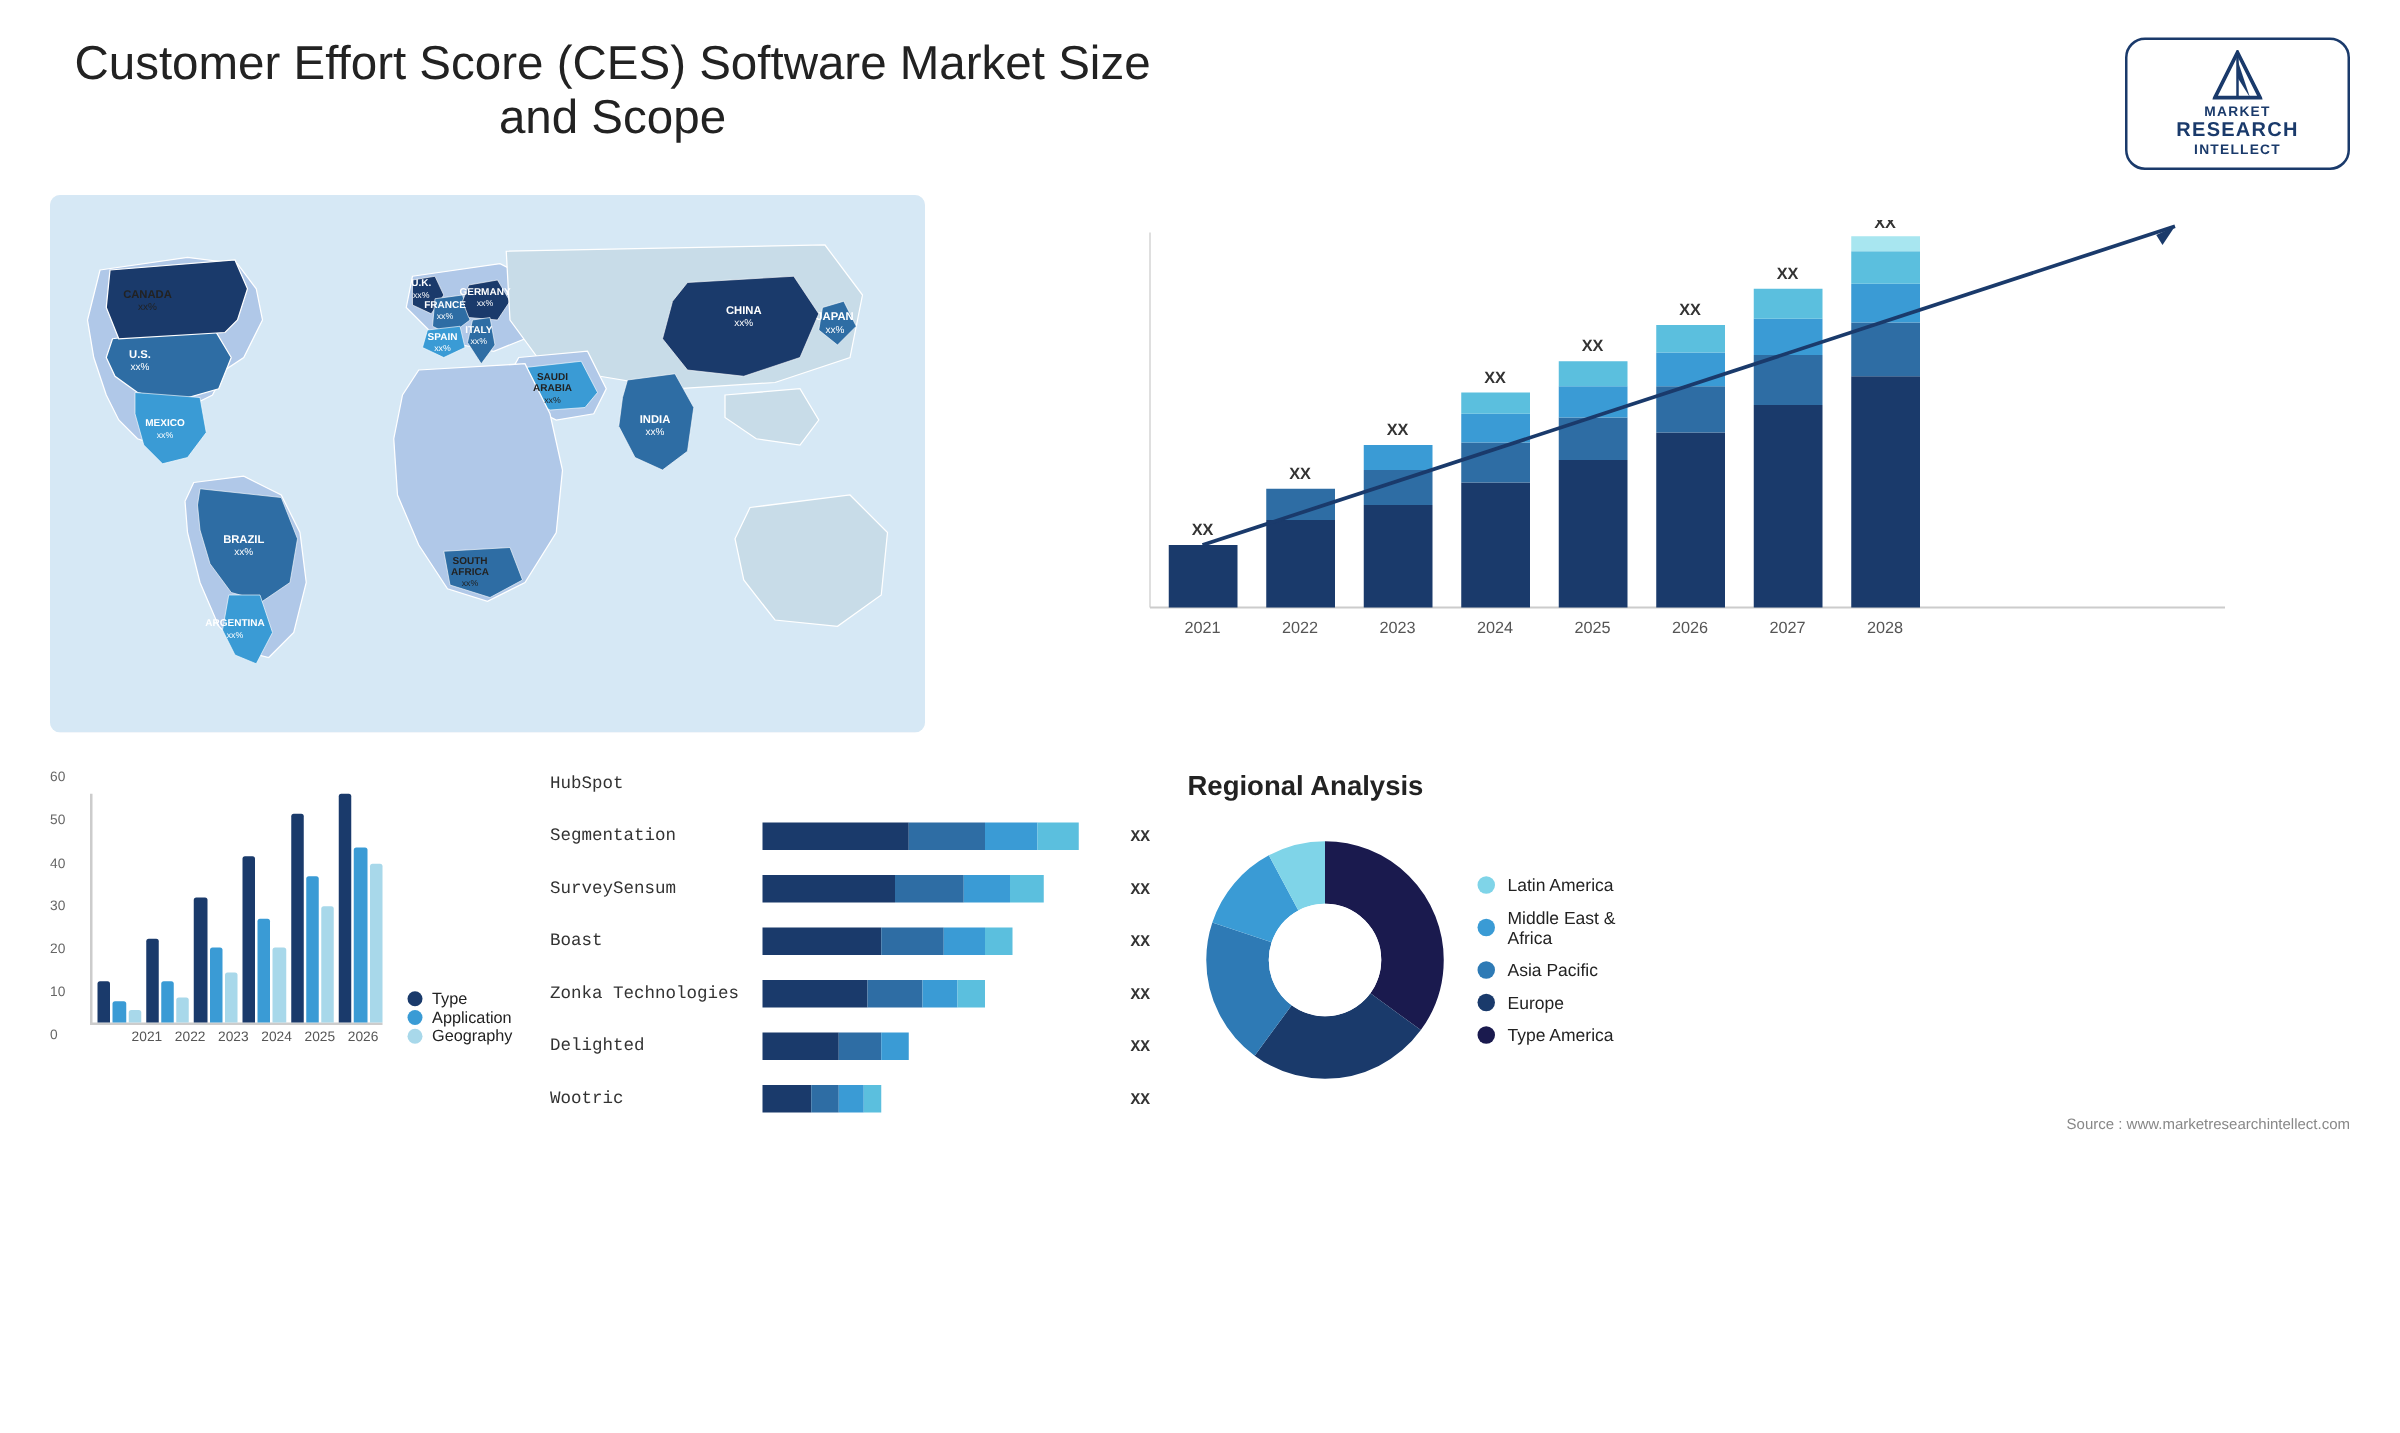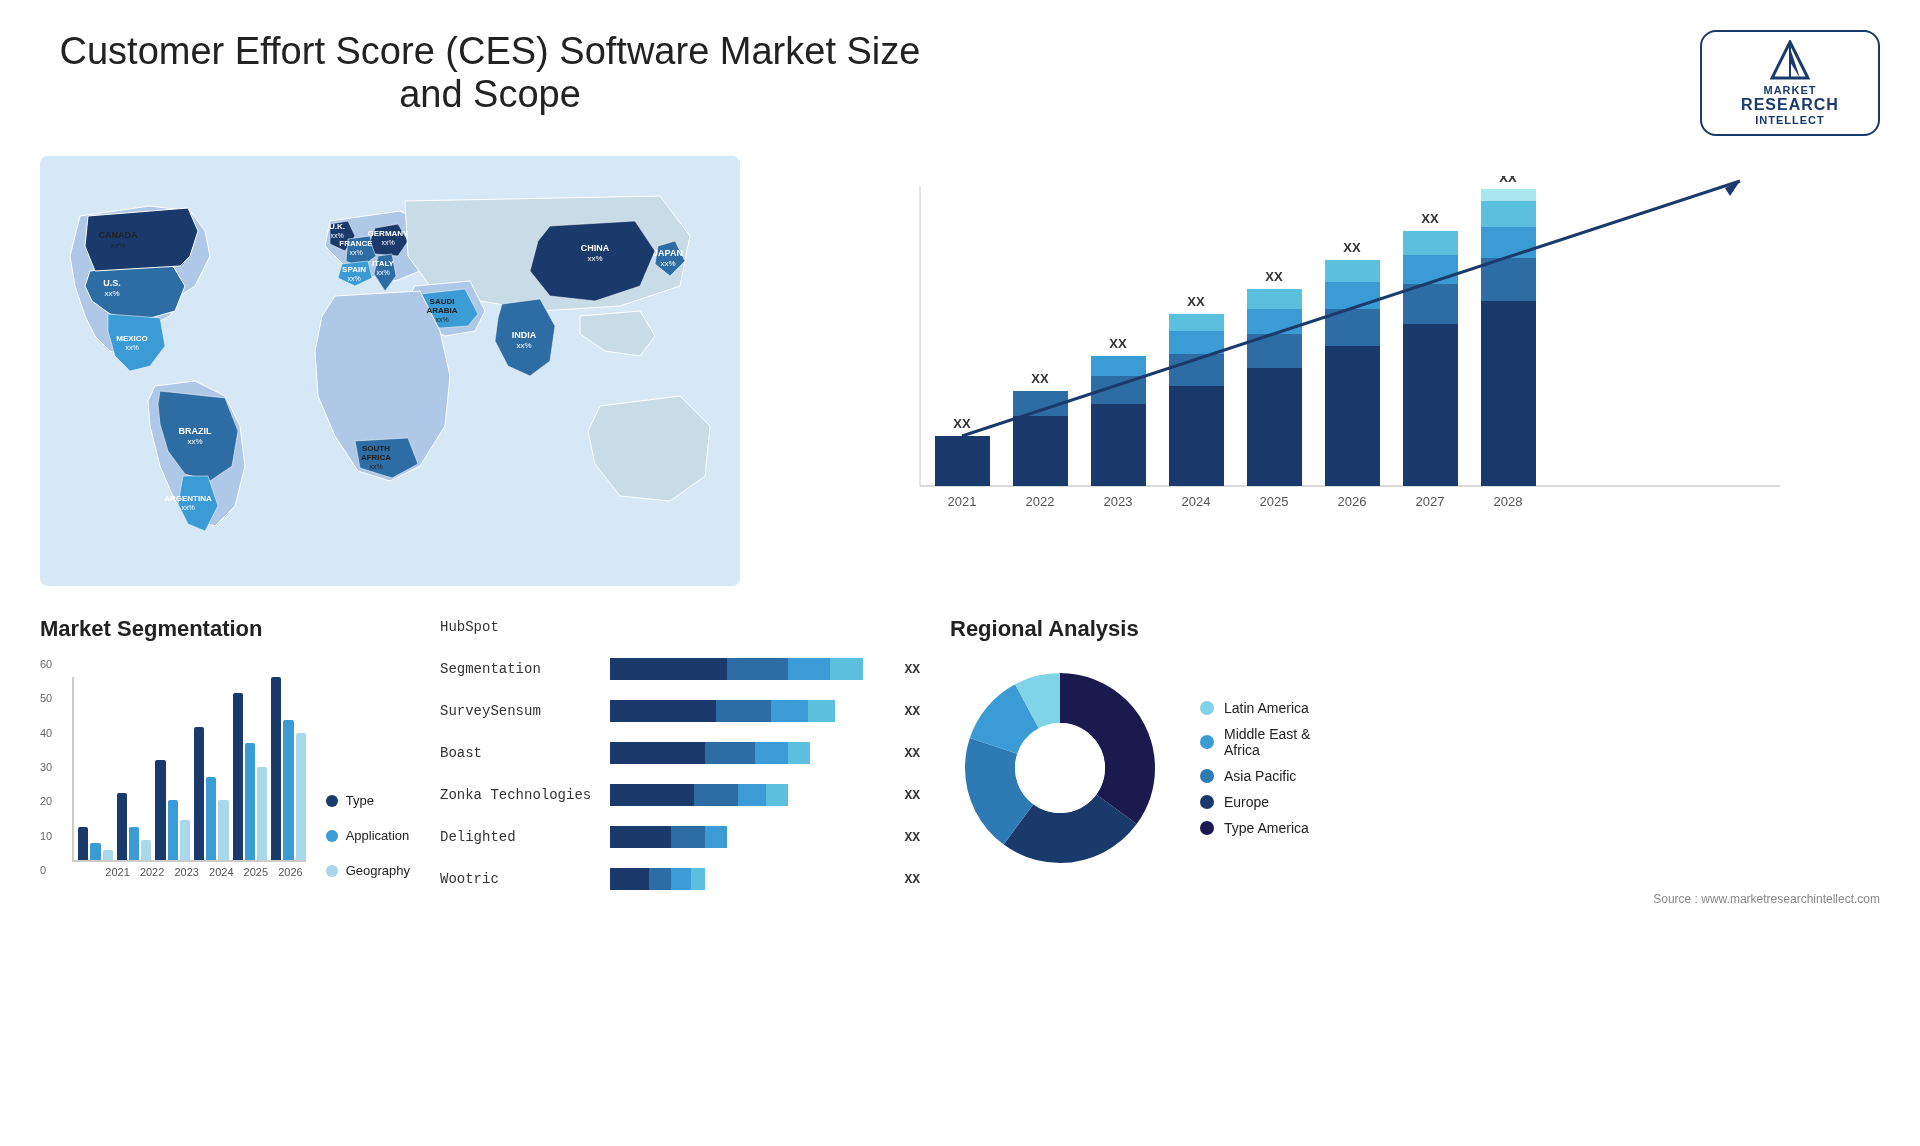--- a/index.html
+++ b/index.html
@@ -130,21 +130,21 @@
     }
     .seg-x-label {
       font-size: 11px;
       color: #555;
       flex: 1;
       text-align: center;
     }
     .seg-legend {
       display: flex;
       flex-direction: column;
-      gap: 20px;
+      gap: 0;
       margin-top: 10px;
       font-size: 13px;
     }
     .seg-legend-item {
       display: flex;
       align-items: center;
       gap: 8px;
     }
     .legend-dot {
       width: 12px;
@@ -194,21 +194,21 @@
       white-space: nowrap;
     }
 
     
     .regional {
       flex: 1;
     }
     .donut-wrapper {
       display: flex;
       align-items: center;
-      gap: 30px;
+      gap: 12px;
     }
     .donut-svg {
       width: 220px;
       height: 220px;
       flex-shrink: 0;
     }
     .regional-legend {
       display: flex;
       flex-direction: column;
       gap: 10px;
@@ -415,21 +415,20 @@
         <line x1="82" y1="260" x2="860" y2="5" stroke="#1a3a6b" stroke-width="3"></line>
         <polygon points="860,5 845,12 850,20" fill="#1a3a6b"></polygon>
       </svg>
     </div>
   </div>
 </div>
 
 <div class="bottom-section">
 
   <div class="segmentation">
-    <h2 class="section-title">Market Segmentation</h2>
     <div class="seg-chart-wrapper">
 
       <div class="seg-y-labels">
         <span>60</span>
         <span>50</span>
         <span>40</span>
         <span>30</span>
         <span>20</span>
         <span>10</span>
         <span>0</span>

